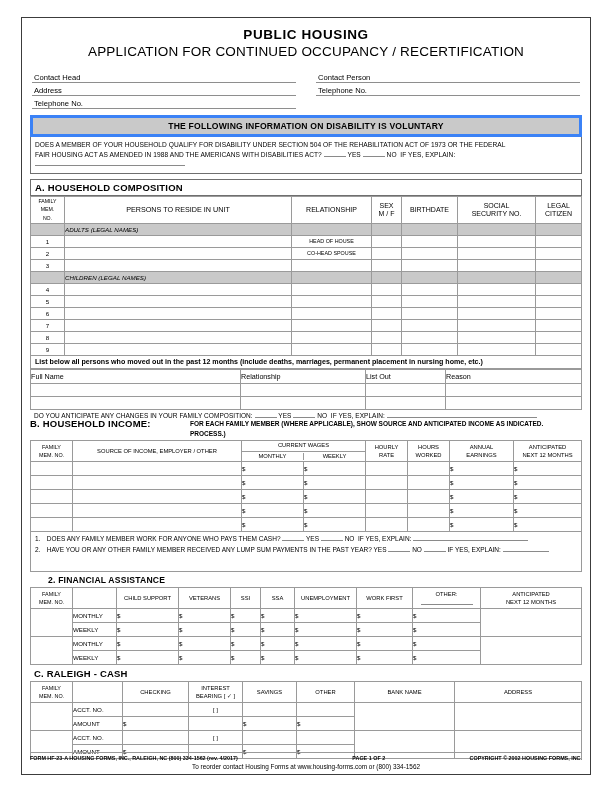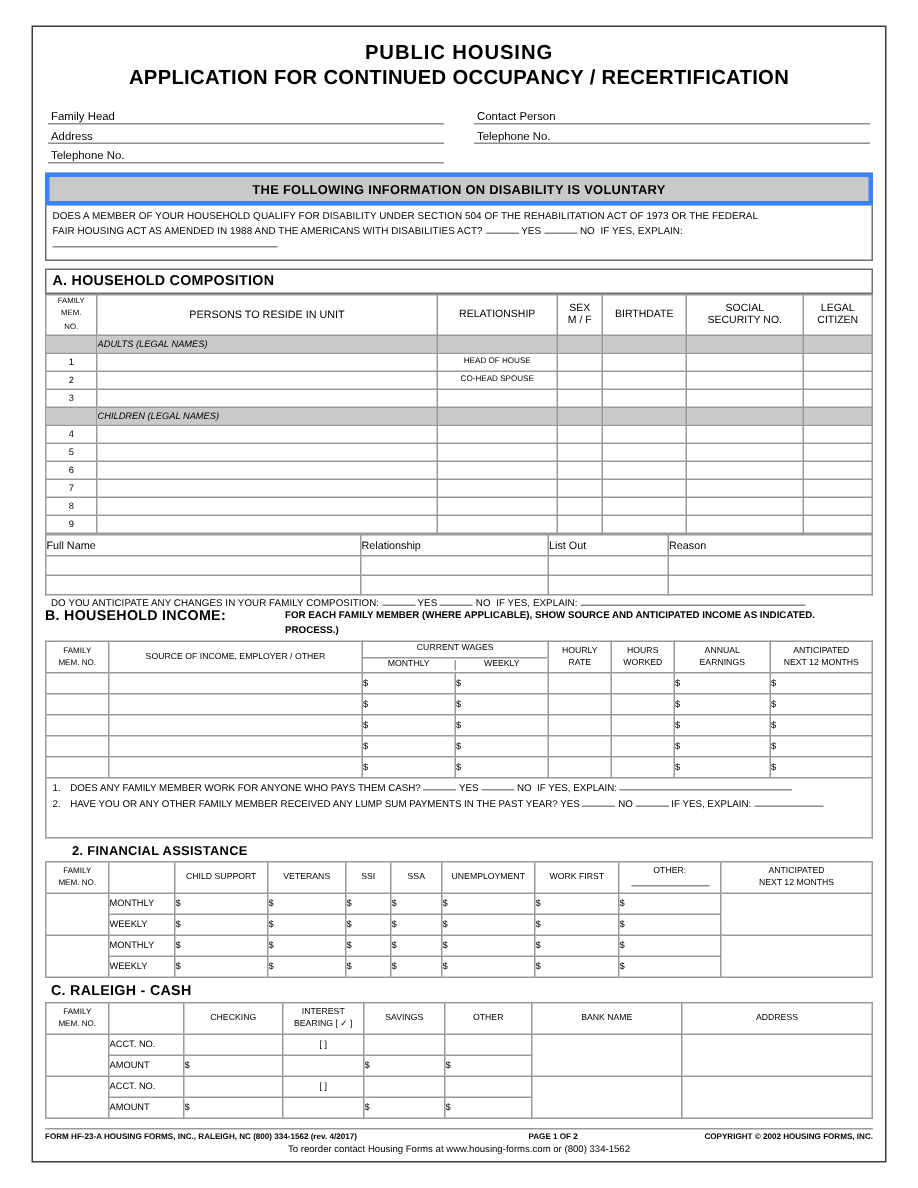--- a/index.html
+++ b/index.html
@@ -39,21 +39,21 @@
     padding-top: 8px;
   }
   .title-1 {
     font-size: 13.5px;
     font-weight: bold;
     letter-spacing: 0.6px;
     line-height: 17px;
   }
   .title-2 {
     font-size: 13.5px;
-    font-weight: bold;
+    font-weight: normal;
     letter-spacing: 0.2px;
     line-height: 18px;
   }
   
   .contact {
     margin: 9px 10px 0 10px;
     display: flex;
     gap: 20px;
   }
   .contact-col { flex: 1 1 0; }
@@ -197,21 +197,21 @@
 <div class="page">
   <div class="sheet">
 
     <div class="title-block">
       <div class="title-1">PUBLIC HOUSING</div>
       <div class="title-2">APPLICATION FOR CONTINUED OCCUPANCY / RECERTIFICATION</div>
     </div>
 
     <div class="contact">
       <div class="contact-col">
-        <div class="cline">Family Head</div>
+        <div class="cline">Contact Head</div>
         <div class="cline">Address</div>
         <div class="cline">Telephone No.</div>
       </div>
       <div class="contact-col">
         <div class="cline">Contact Person</div>
         <div class="cline">Telephone No.</div>
         <div class="cline blank"></div>
       </div>
     </div>
 
@@ -356,20 +356,21 @@
         <td></td>
             <td></td>
         <td></td>
             <td></td>
         <td></td>
             <td></td>
       </tr>
     </tbody>
       </table>
 
+    <div class="noteline">List below all persons who moved out in the past 12 months (include deaths, marriages, permanent placement in nursing home, etc.)</div>
 
     <table class="grid" style="margin-top:0">
       <colgroup>
           <col style="width:210px">
           <col style="width:125px">
           <col style="width:80px">
           <col>
         </colgroup>
       <tbody>
           <tr>

